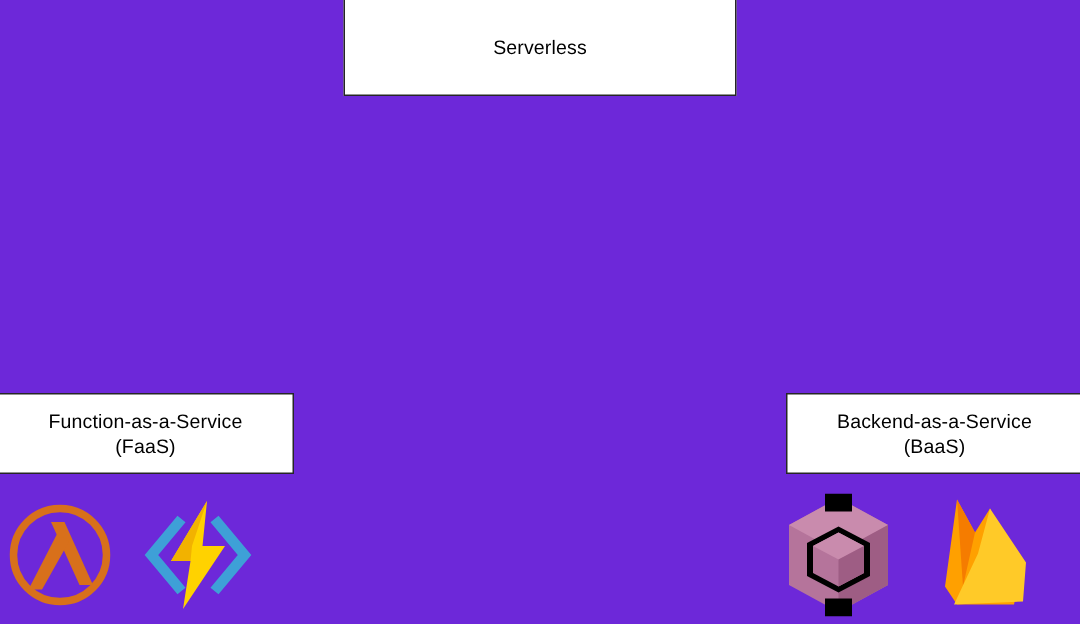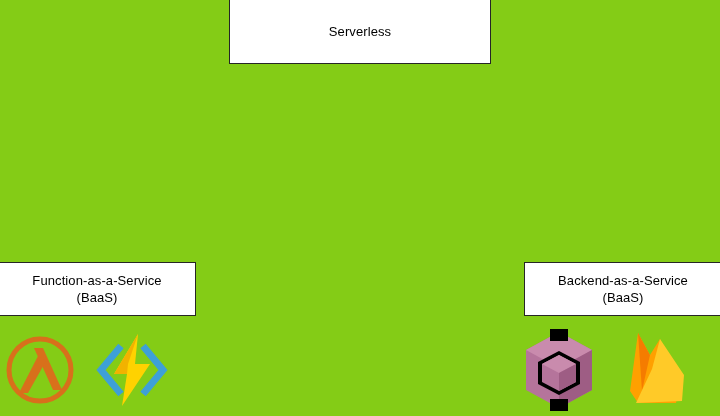--- a/index.html
+++ b/index.html
@@ -12,21 +12,21 @@
     height: 416px;
     position: relative;
     overflow: hidden;
     font-family: "Liberation Sans", sans-serif;
     -webkit-font-smoothing: antialiased;
   }
 
   .canvas {
     position: absolute;
     inset: 0;
-    background: #84cc16;
+    background: #6d28d9;
   }
 
   
   .node {
     position: absolute;
     background: #ffffff;
     border: 1px solid #262626;
     box-sizing: border-box;
     display: flex;
     align-items: center;
@@ -93,21 +93,21 @@
 <body>
 
 <div class="canvas">
 
   <div class="node" id="node-serverless">
     <span class="node-label">Serverless</span>
   </div>
 
   <div class="node" id="node-faas">
     <span class="node-label">Function-as-a-Service
-(BaaS)</span>
+(FaaS)</span>
   </div>
 
   <div class="node" id="node-baas">
     <span class="node-label">Backend-as-a-Service
 (BaaS)</span>
   </div>
 
   <div class="icon-row" id="icons-faas">
 
     <span class="icon">

